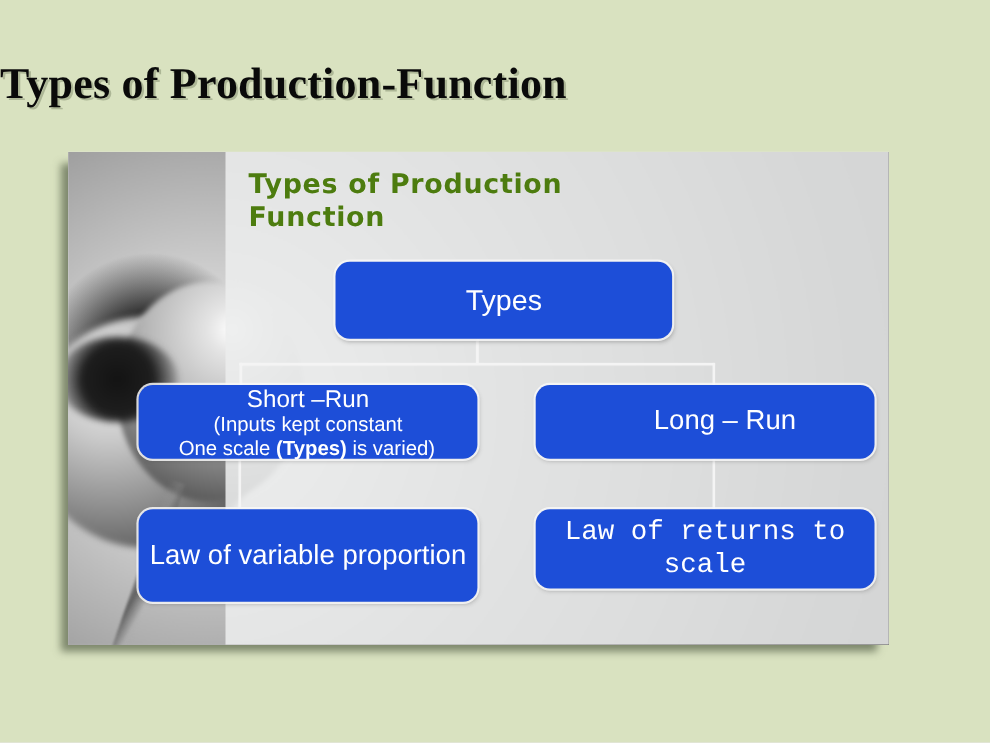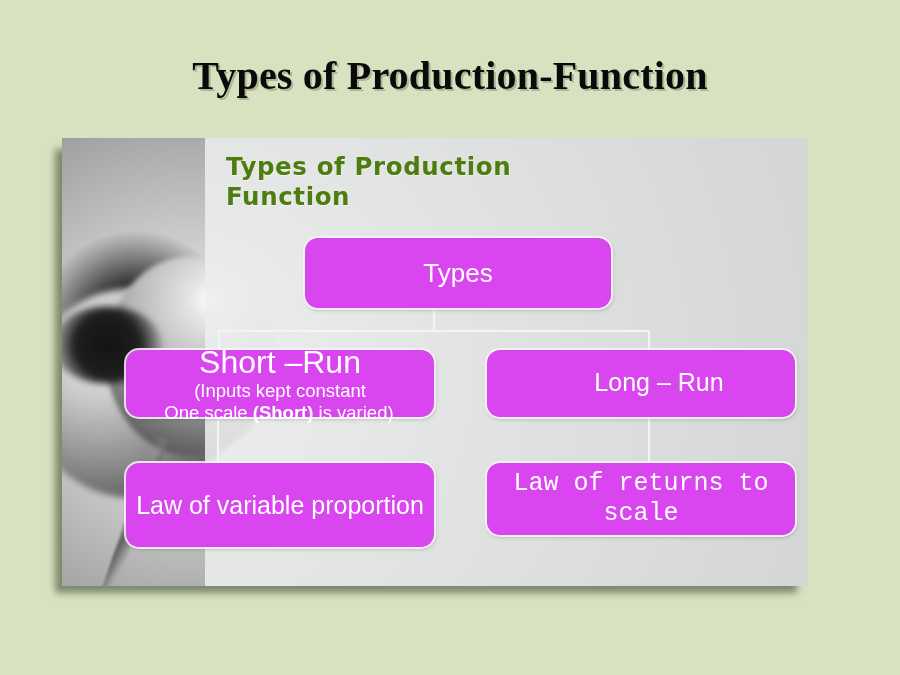--- a/index.html
+++ b/index.html
@@ -14,21 +14,20 @@
     overflow: hidden;
     position: relative;
   }
 
   
   #slide-title {
     position: absolute;
     left: 0;
     top: 52px;
     width: 900px;
-    text-align: center;
     font-family: "Liberation Serif", serif;
     font-weight: bold;
     font-size: 40px;
     letter-spacing: 0.2px;
     color: #0a0a0a;
     text-shadow: 2px 2px 0 rgba(120,130,100,0.45);
     white-space: nowrap;
   }
 
   
@@ -140,21 +139,21 @@
   #conn-vert-top   { left: 371px; top: 170px;   width: 2px;   height: 23px; }
   #conn-horiz      { left: 156px; top: 192px;   width: 432px; height: 2px; }
   #conn-left-down  { left: 156px; top: 192px;   width: 2px;   height: 21px; }
   #conn-right-down { left: 586px; top: 192px;   width: 2px;   height: 21px; }
   #conn-left-mid   { left: 155px; top: 279px;   width: 2px;   height: 46px; }
   #conn-right-mid  { left: 586px; top: 279px;   width: 2px;   height: 46px; }
 
   
   .node {
     position: absolute;
-    background: #d946ef;
+    background: #1d4ed8;
     border-radius: 13px;
     box-shadow: 0 0 0 2px rgba(248,248,248,0.85), 1px 2px 4px rgba(70,70,70,0.35);
     color: #ffffff;
     display: flex;
     flex-direction: column;
     align-items: center;
     justify-content: center;
     text-align: center;
     font-family: "Liberation Sans", sans-serif;
     box-sizing: border-box;
@@ -172,21 +171,21 @@
 
   #node-types {
     left: 243px; top: 100px; width: 306px; height: 70px;
   }
   #node-types .main { font-size: 26px; }
 
   #node-short {
     left: 64px; top: 212px; width: 308px; height: 67px;
     padding-top: 2px;
   }
-  #node-short .main { font-size: 32px; margin-bottom: 1px; }
+  #node-short .main { font-size: 22px; margin-bottom: 1px; }
   #node-short .line2 { font-size: 18.5px; line-height: 1.12; }
   #node-short .line3 {
     font-size: 18.5px; line-height: 1.12;
     position: relative; left: -1px;
     margin-top: 1px;
   }
 
   #node-long {
     left: 425px; top: 212px; width: 308px; height: 67px; padding-left: 36px;
   }
@@ -231,21 +230,21 @@
   <div class="connector" id="conn-left-mid"></div>
   <div class="connector" id="conn-right-mid"></div>
 
   <div class="node" id="node-types">
     <span class="main">Types</span>
   </div>
 
   <div class="node" id="node-short">
     <span class="main">Short –Run</span>
     <span class="line2">(Inputs kept constant</span>
-    <span class="line3"><span>One scale </span><b>(Short)</b><span> is varied)</span></span>
+    <span class="line3"><span>One scale </span><b>(Types)</b><span> is varied)</span></span>
   </div>
 
   <div class="node" id="node-long">
     <span class="main">Long – Run</span>
   </div>
 
   <div class="node" id="node-lvp">
     <span class="main">Law of variable proportion</span>
   </div>
 

